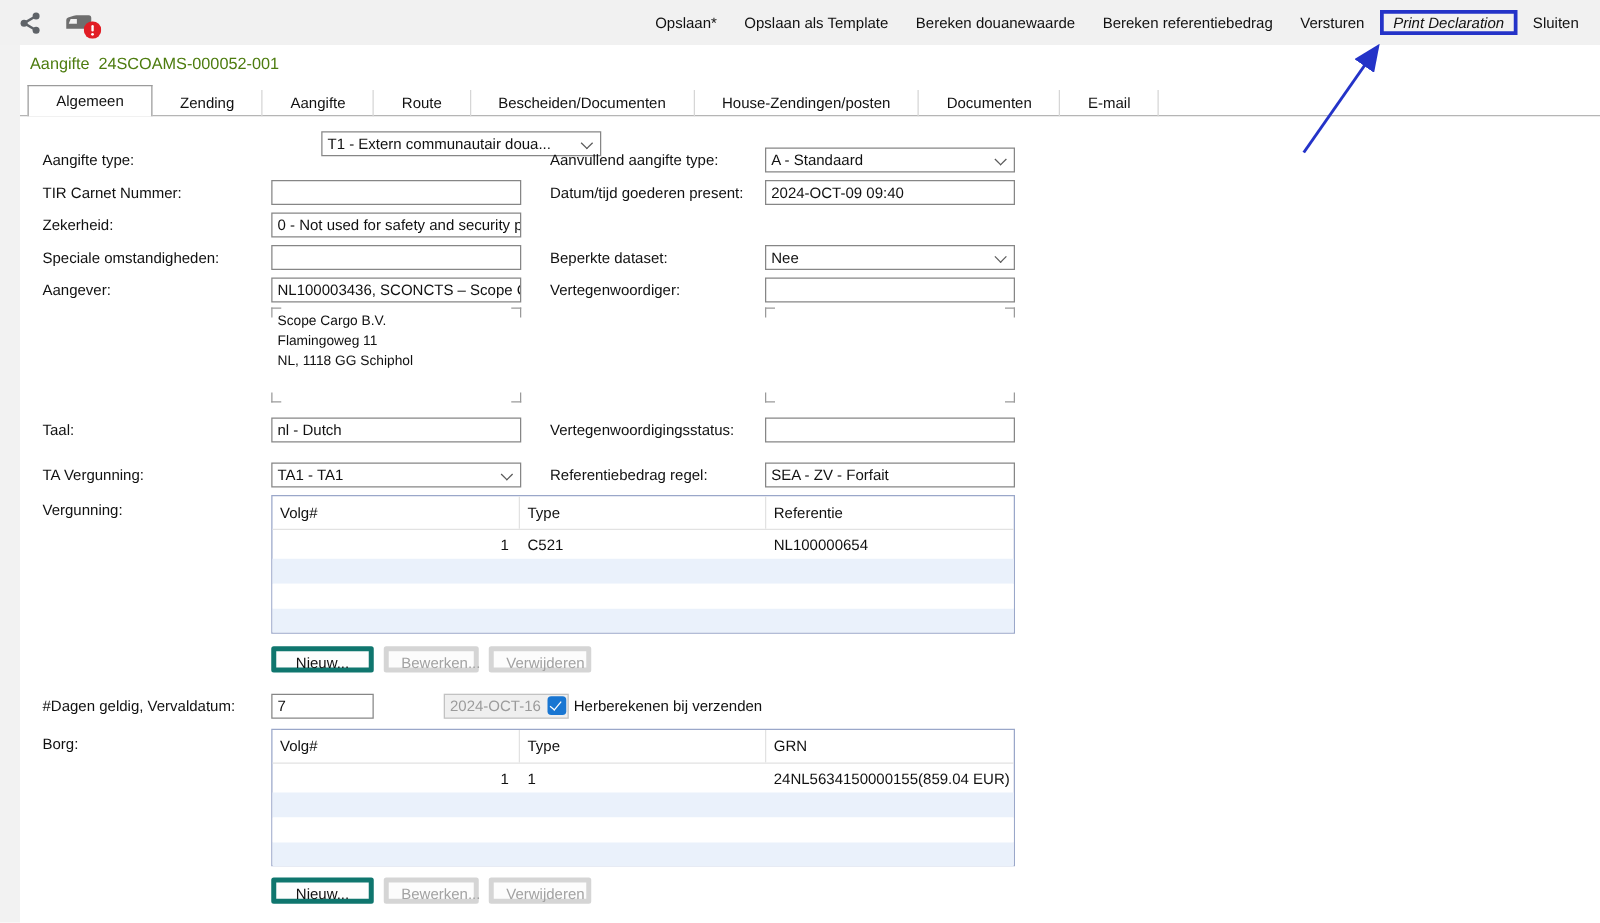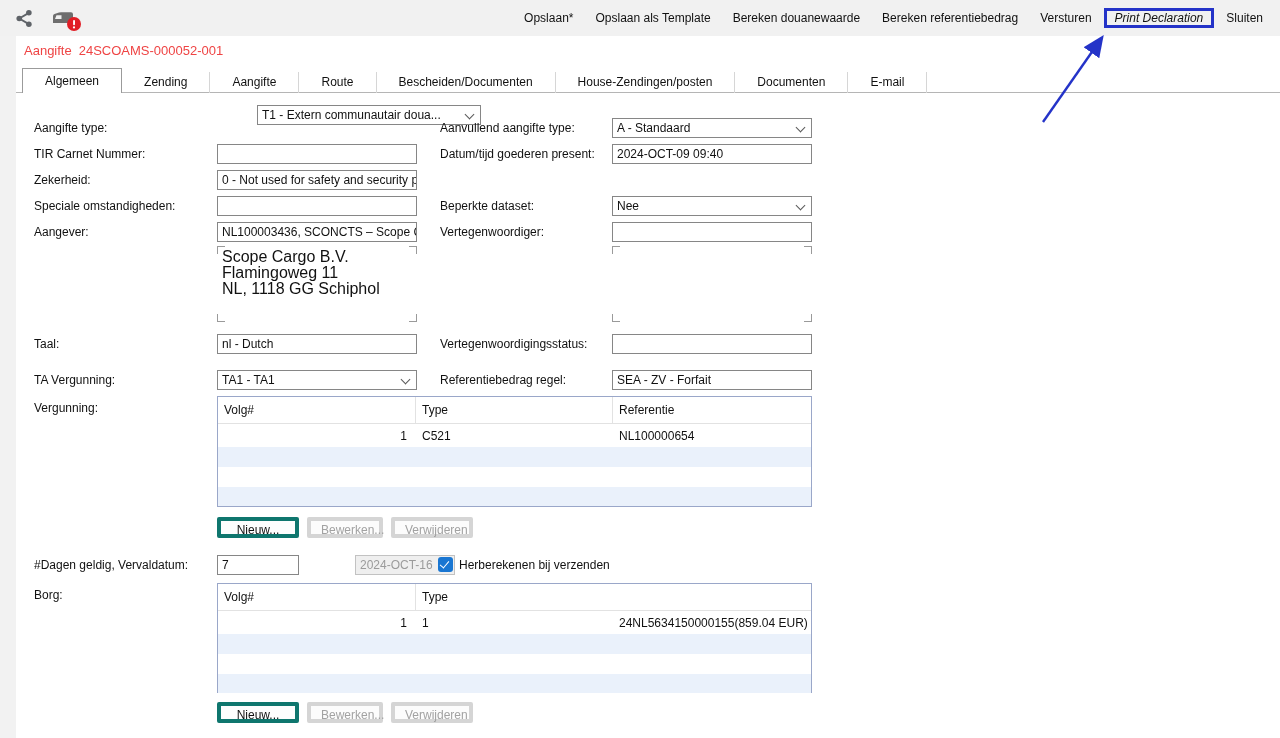--- a/index.html
+++ b/index.html
@@ -10,21 +10,21 @@
   }
   
   .toolbar{position:absolute;left:0;top:0;width:1280px;height:36px;background:#f1f1f1;}
   .tb-icons{position:absolute;left:14px;top:0;height:36px;display:flex;align-items:center;gap:16px;}
   .tb-menu{position:absolute;right:6px;top:0;height:36px;display:flex;align-items:center;}
   .menu-item{font-size:12px;color:#111;padding:4px 11px;white-space:nowrap;cursor:default;}
   .menu-item.boxed{border:3px solid #2433c8;padding:0 8px;margin:0 1px;font-style:italic;}
   
   .left-strip{position:absolute;left:0;top:36px;width:16px;height:702px;background:#f2f2f2;}
   
-  .doc-title{position:absolute;left:24px;top:43px;font-size:13px;color:#ef4444;white-space:nowrap;}
+  .doc-title{position:absolute;left:24px;top:43px;font-size:13px;color:#4d7c0f;white-space:nowrap;}
   .doc-title span{margin-right:7px;}
   
   .tabstrip{position:absolute;left:16px;top:69px;width:1264px;height:24px;display:flex;align-items:flex-end;}
   .tabstrip::after{content:"";position:absolute;left:0;bottom:0;width:100%;height:1px;background:#b5b5b5;}
   .tab{position:relative;height:21px;line-height:21px;padding:0 22px;font-size:12px;border-right:1px solid #d6d6d6;z-index:1;white-space:nowrap;cursor:default;}
   .tab.active{background:#fff;border:1px solid #9b9b9b;border-bottom:none;height:24px;line-height:24px;z-index:3;margin-left:6px;}
   
   .lbl{position:absolute;font-size:12px;color:#111;white-space:nowrap;}
   .inp{position:absolute;box-sizing:border-box;height:20px;border:1px solid #868686;background:#fff;
        font-size:12px;line-height:18px;padding:0 4px;white-space:nowrap;overflow:hidden;cursor:text;}
@@ -32,21 +32,21 @@
   .combo{cursor:default;padding-right:18px;}
   .chev{position:absolute;right:7px;top:5px;width:6px;height:6px;
         border-right:1px solid #5a5a5a;border-bottom:1px solid #5a5a5a;transform:rotate(45deg);}
   
   .cornerbox{position:absolute;box-sizing:border-box;}
   .cornerbox i{position:absolute;width:7px;height:7px;border:0 solid #9a9a9a;}
   .cornerbox .tl{left:0;top:0;border-left-width:1px;border-top-width:1px;}
   .cornerbox .tr{right:0;top:0;border-right-width:1px;border-top-width:1px;}
   .cornerbox .bl{left:0;bottom:0;border-left-width:1px;border-bottom-width:1px;}
   .cornerbox .br{right:0;bottom:0;border-right-width:1px;border-bottom-width:1px;}
-  .addr{position:absolute;font-size:16px;line-height:16px;white-space:nowrap;}
+  .addr{position:absolute;font-size:11px;line-height:16px;white-space:nowrap;}
   
   .grid{position:absolute;left:217px;width:595px;box-sizing:border-box;border:1px solid #9aa7c9;background:#fff;}
   .grow{display:flex;align-items:center;box-sizing:border-box;}
   .ghead{height:27px;border-bottom:1px solid #e2e2e2;}
   .gcell{font-size:12px;box-sizing:border-box;padding:0 6px;height:100%;display:flex;align-items:center;overflow:hidden;white-space:nowrap;}
   .ghead .gcell{border-right:1px solid #e2e2e2;}
   .ghead .gcell:last-child{border-right:none;}
   .c1{width:198px;}
   .c2{width:197px;}
   .c3{flex:1;}
@@ -202,20 +202,21 @@
 <div class="inp" style="left:217px;top:555px;width:82px;"><span>7</span></div>
 <div class="inp disabled" style="left:307px;top:555px;width:100px;margin-left:48px;"><span>2024-OCT-16</span></div>
 <div class="cb" style="left:438px;top:557px;"></div>
 <div class="lbl" style="left:459px;top:558px;">Herberekenen bij verzenden</div>
 
 <div class="lbl" style="left:34px;top:588px;">Borg:</div>
 <div class="grid" style="top:583px;height:110px;">
   <div class="grow ghead">
     <div class="gcell c1">Volg#</div>
     <div class="gcell c2">Type</div>
+    <div class="gcell c3">GRN</div>
   </div>
   <div class="grow gdata">
     <div class="gcell c1">1</div>
     <div class="gcell c2">1</div>
     <div class="gcell c3">24NL5634150000155(859.04 EUR)</div>
   </div>
   <div class="grow gempty1"></div>
   <div class="grow gempty2"></div>
   <div class="grow gempty3"></div>
 </div>

